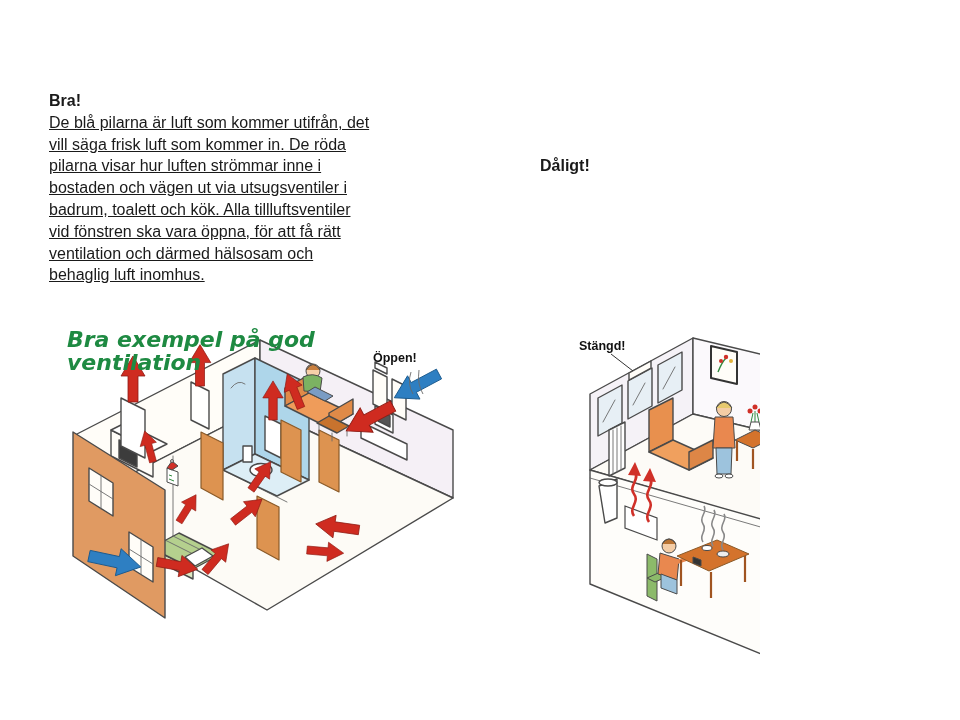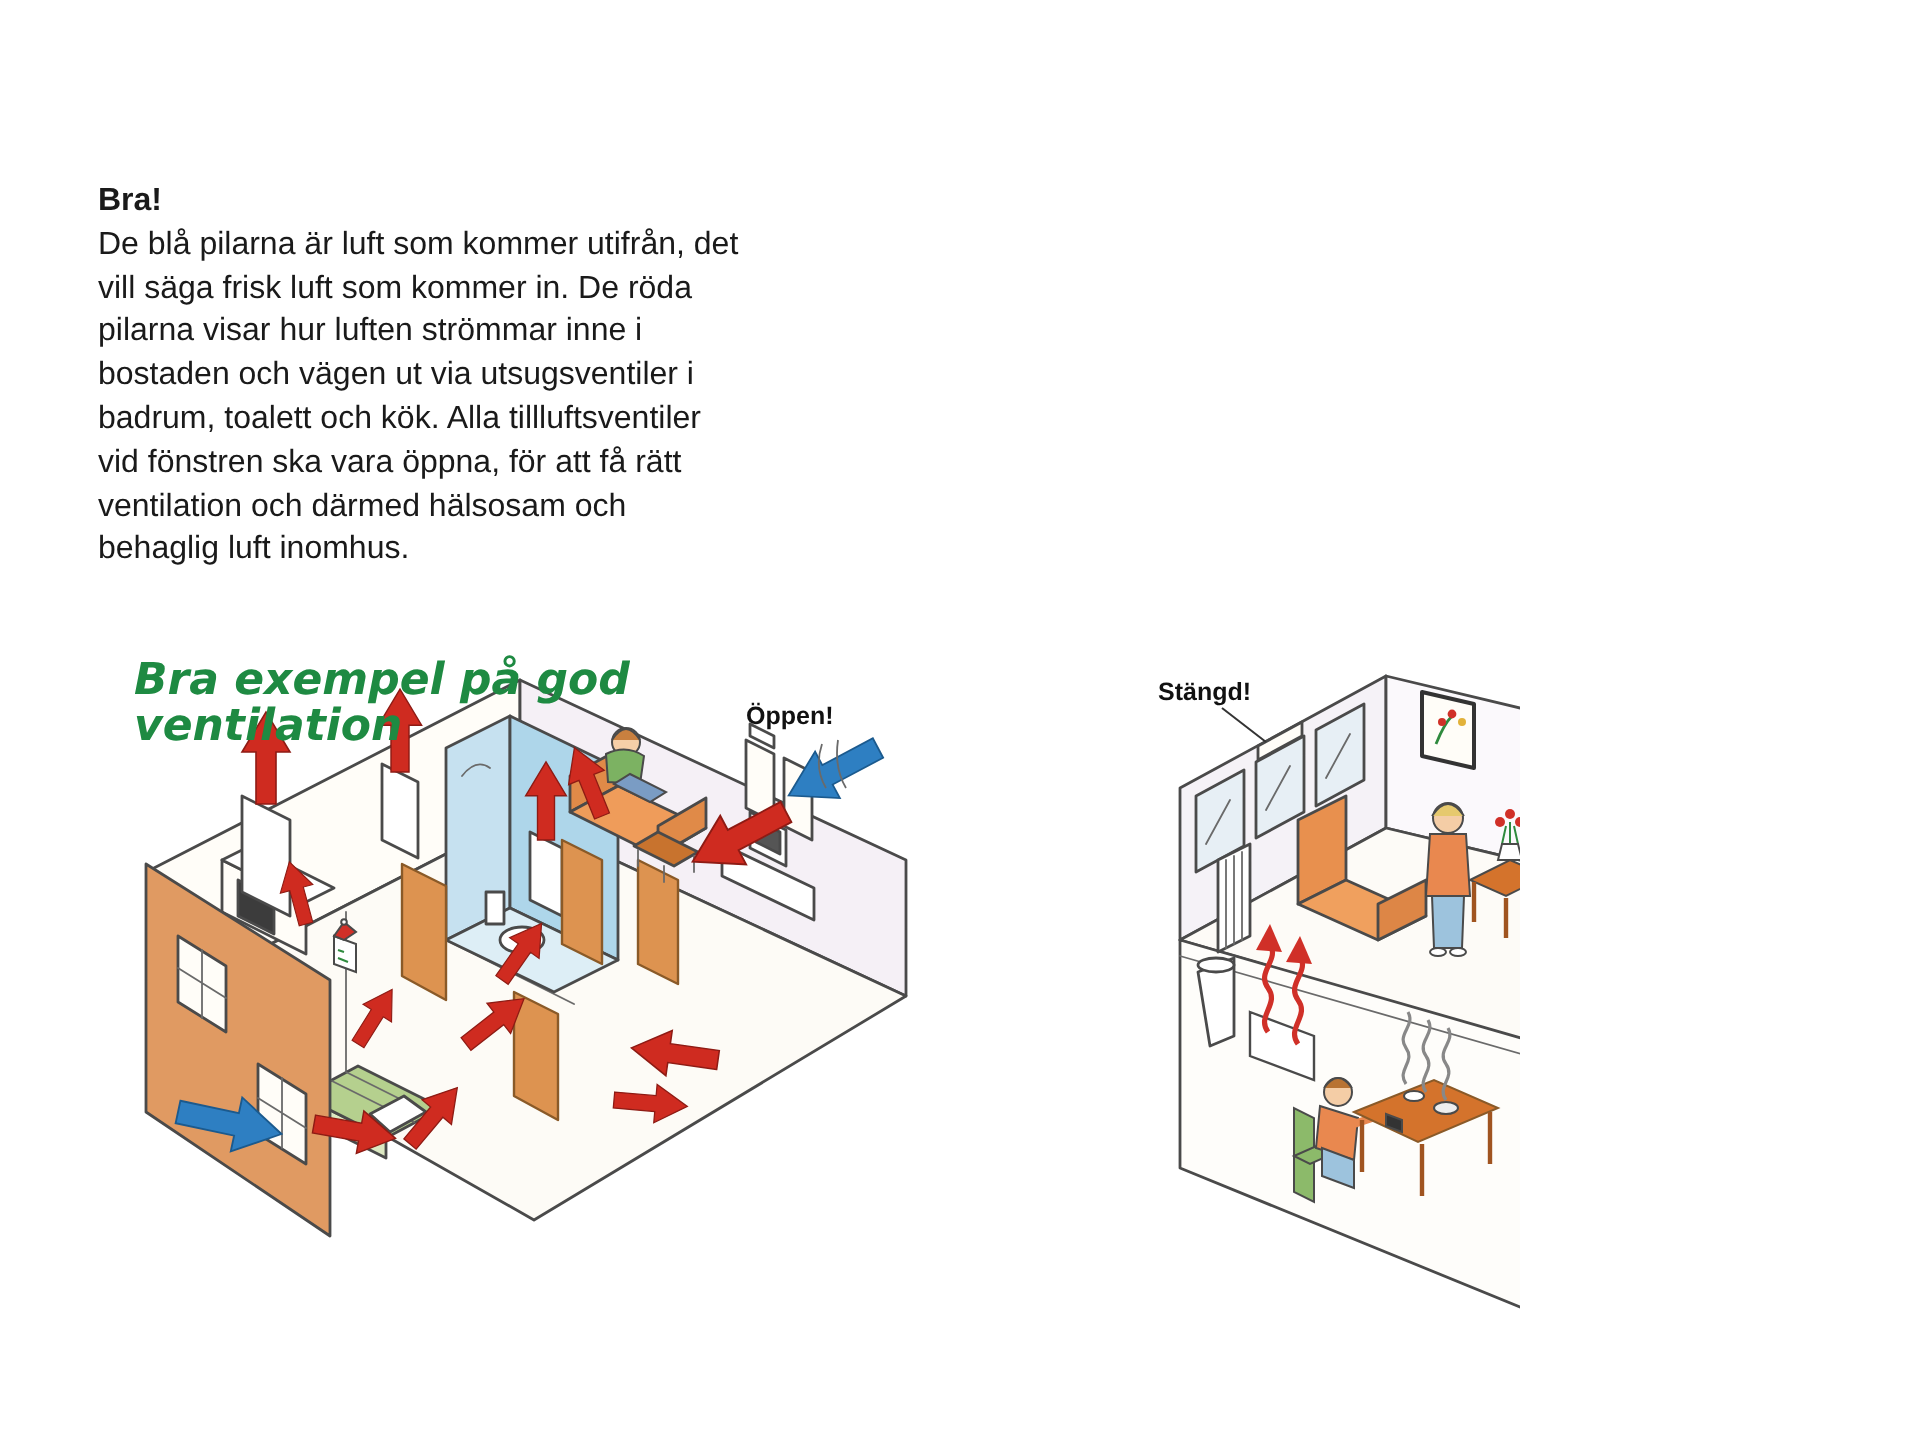--- a/index.html
+++ b/index.html
@@ -1,20 +1,20 @@
 <!DOCTYPE html>
 <html><head>
 <meta charset="utf-8">
 <style>
   html,body{margin:0;padding:0;background:#ffffff;}
   .slide{position:relative;width:760px;height:720px;background:#ffffff;overflow:hidden;
          font-family:"Liberation Sans",sans-serif;color:#1a1a1a;}
   .textblock{position:absolute;font-size:16px;line-height:21.8px;}
   .tb-heading{font-weight:bold;}
-  .tb-body{white-space:pre-line;}
+  .tb-body{white-space:pre-line;text-decoration:underline;}
   .fig{position:absolute;}
   .hand{font-family:"DejaVu Sans",sans-serif;font-style:italic;font-weight:bold;fill:#1e8a42;}
   .lbl{font-family:"Liberation Sans",sans-serif;font-weight:bold;fill:#111111;font-size:12.5px;}
   .sk{stroke:#4a4a4a;stroke-width:1.4;stroke-linejoin:round;stroke-linecap:round;}
   .thin{stroke:#6a6a6a;stroke-width:0.9;fill:none;}
 </style>
 </head>
 <body>
 
 <div class="slide">
@@ -25,20 +25,21 @@
 vill säga frisk luft som kommer in. De röda
 pilarna visar hur luften strömmar inne i
 bostaden och vägen ut via utsugsventiler i
 badrum, toalett och kök. Alla tillluftsventiler
 vid fönstren ska vara öppna, för att få rätt
 ventilation och därmed hälsosam och
 behaglig luft inomhus.</div>
   </div>
 
   <div class="textblock" style="left:540px;top:155px;width:395px;">
+    <div class="tb-heading">Dåligt!</div>
   </div>
 
   <svg class="fig" style="left:55px;top:310px;" width="420" height="310" viewBox="0 0 420 310">
     <defs>
       <path id="arr" d="M0,-5 L26,-5 L26,-12 L46,0 L26,12 L26,5 L0,5 Z"></path>
     </defs>
 
     <g class="sk">
       <path d="M22,192 L22,124 L205,30 L205,98 Z" fill="#fffdf8"></path>
       <path d="M205,30 L398,120 L398,188 L205,98 Z" fill="#f5f0f6"></path>

